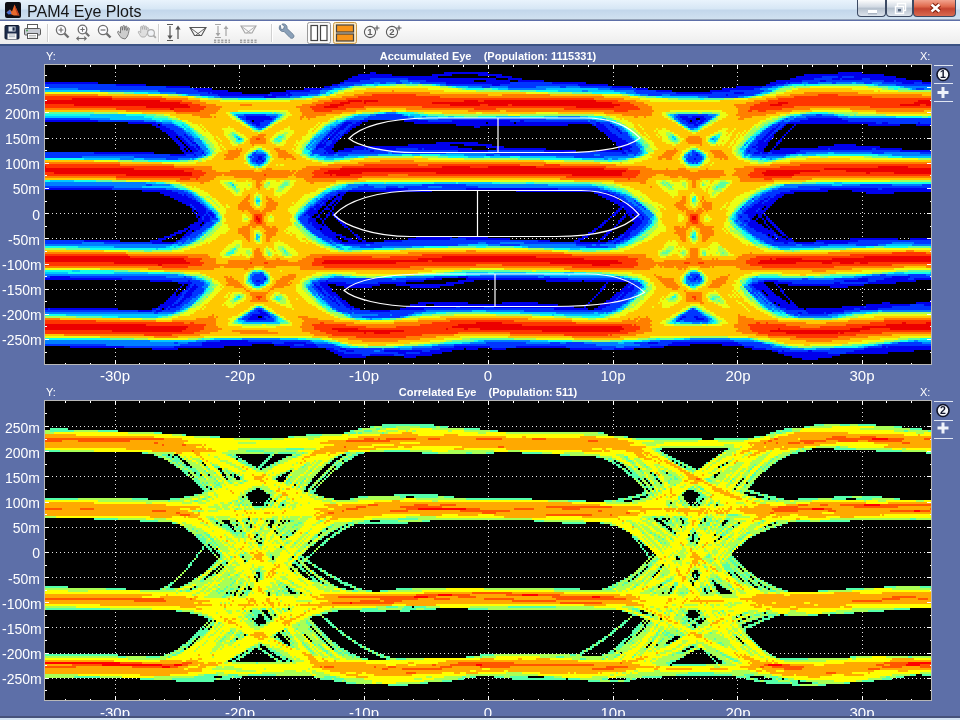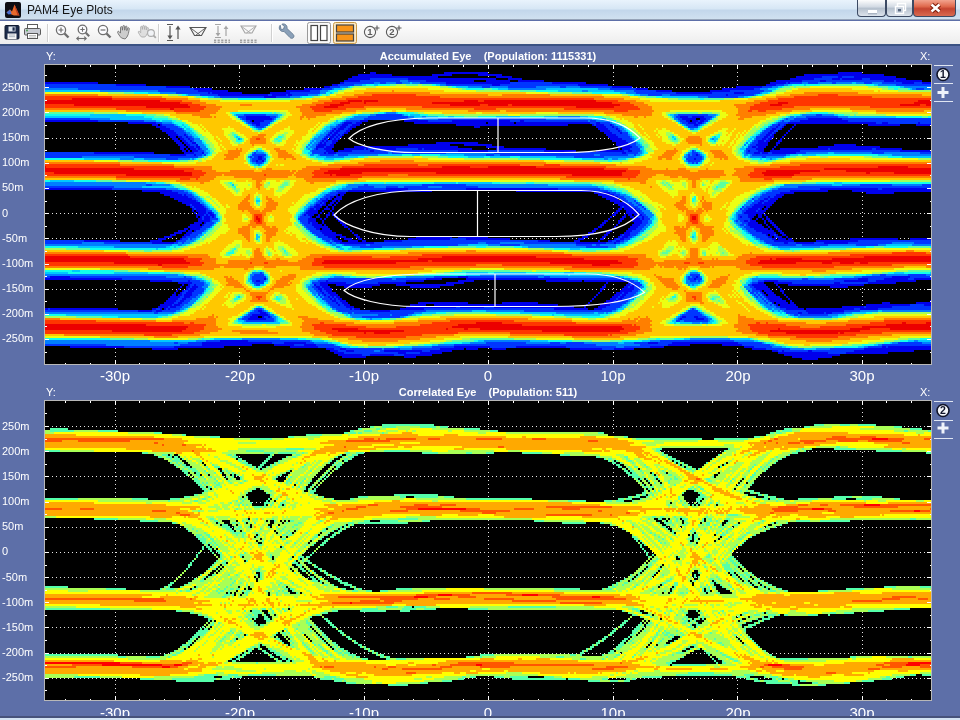--- a/index.html
+++ b/index.html
@@ -1,33 +1,33 @@
 <!DOCTYPE html>
 <html><head><meta charset="utf-8"><style>
 *{margin:0;padding:0;box-sizing:border-box}
 body{width:960px;height:720px;overflow:hidden;position:relative;
  font-family:"Liberation Sans",sans-serif;background:#5d6fa8}
 .titlebar{position:absolute;left:0;top:0;width:960px;height:20px;
  background:linear-gradient(#e9f3fc 0%,#d7e7f5 45%,#c3d7eb 55%,#d0e1f0 100%);
  border-bottom:1px solid #96a4b8}
-.title{position:absolute;left:27px;top:3px;font-size:12px;color:#151515}
+.title{position:absolute;left:27px;top:3px;font-size:16px;color:#151515}
 .mlicon{position:absolute;left:5px;top:2px}
 .capbtns{position:absolute;right:4px;top:0;height:17px}
 .cb{display:inline-block;height:17px;vertical-align:top;border:1px solid #3c4a63;border-top:none;
  border-radius:0 0 4px 4px;background:linear-gradient(#fdfdfd,#d0d8e2 45%,#b4bfcc 50%,#dde4ec);position:relative}
 .cb.close{background:linear-gradient(#f2a38e 0%,#e06a4e 40%,#c44430 55%,#d96b50 100%)}
 .toolbar{position:absolute;left:0;top:21px;width:960px;height:23px;
  background:linear-gradient(#ffffff,#ededed)}
 .figedge{position:absolute;left:0;top:44px;width:960px;height:2px;background:#3b5283}
 .fig{position:absolute;left:0;top:46px;width:960px;height:674px;background:#5d6fa8}
 .plot{position:absolute;left:44px;background:#000}
 .ptitle{position:absolute;left:8px;width:960px;text-align:center;color:#fff;
  font-size:11px;font-weight:bold}
 .axl{position:absolute;color:#fff;font-size:11px}
-.yl{position:absolute;right:920px;width:38px;color:#fff;font-size:11px}
+.yl{position:absolute;right:920px;width:38px;text-align:right;color:#fff;font-size:14px}
 .xl{position:absolute;width:60px;text-align:center;color:#fff;font-size:15px}
 .sep{position:absolute;left:934px;width:19px;height:1px;background:#dfe5f2}
 .botline{position:absolute;left:0;top:716px;width:960px;height:2px;background:#46527b}
 .botline2{position:absolute;left:0;top:718px;width:960px;height:2px;background:#d3e3f3}
 </style></head><body>
 <div class="fig"></div>
 <div class="titlebar">
  <span class="mlicon"><svg width="16" height="16">
 <rect width="16" height="16" rx="2" fill="#0d0d14"></rect>
 <path d="M1.5 10.5 L5 7.5 L7 9.5 L9.5 2.5 L12 8 L14.5 13.5 L9 13.5 Z" fill="#e8692b"></path>

